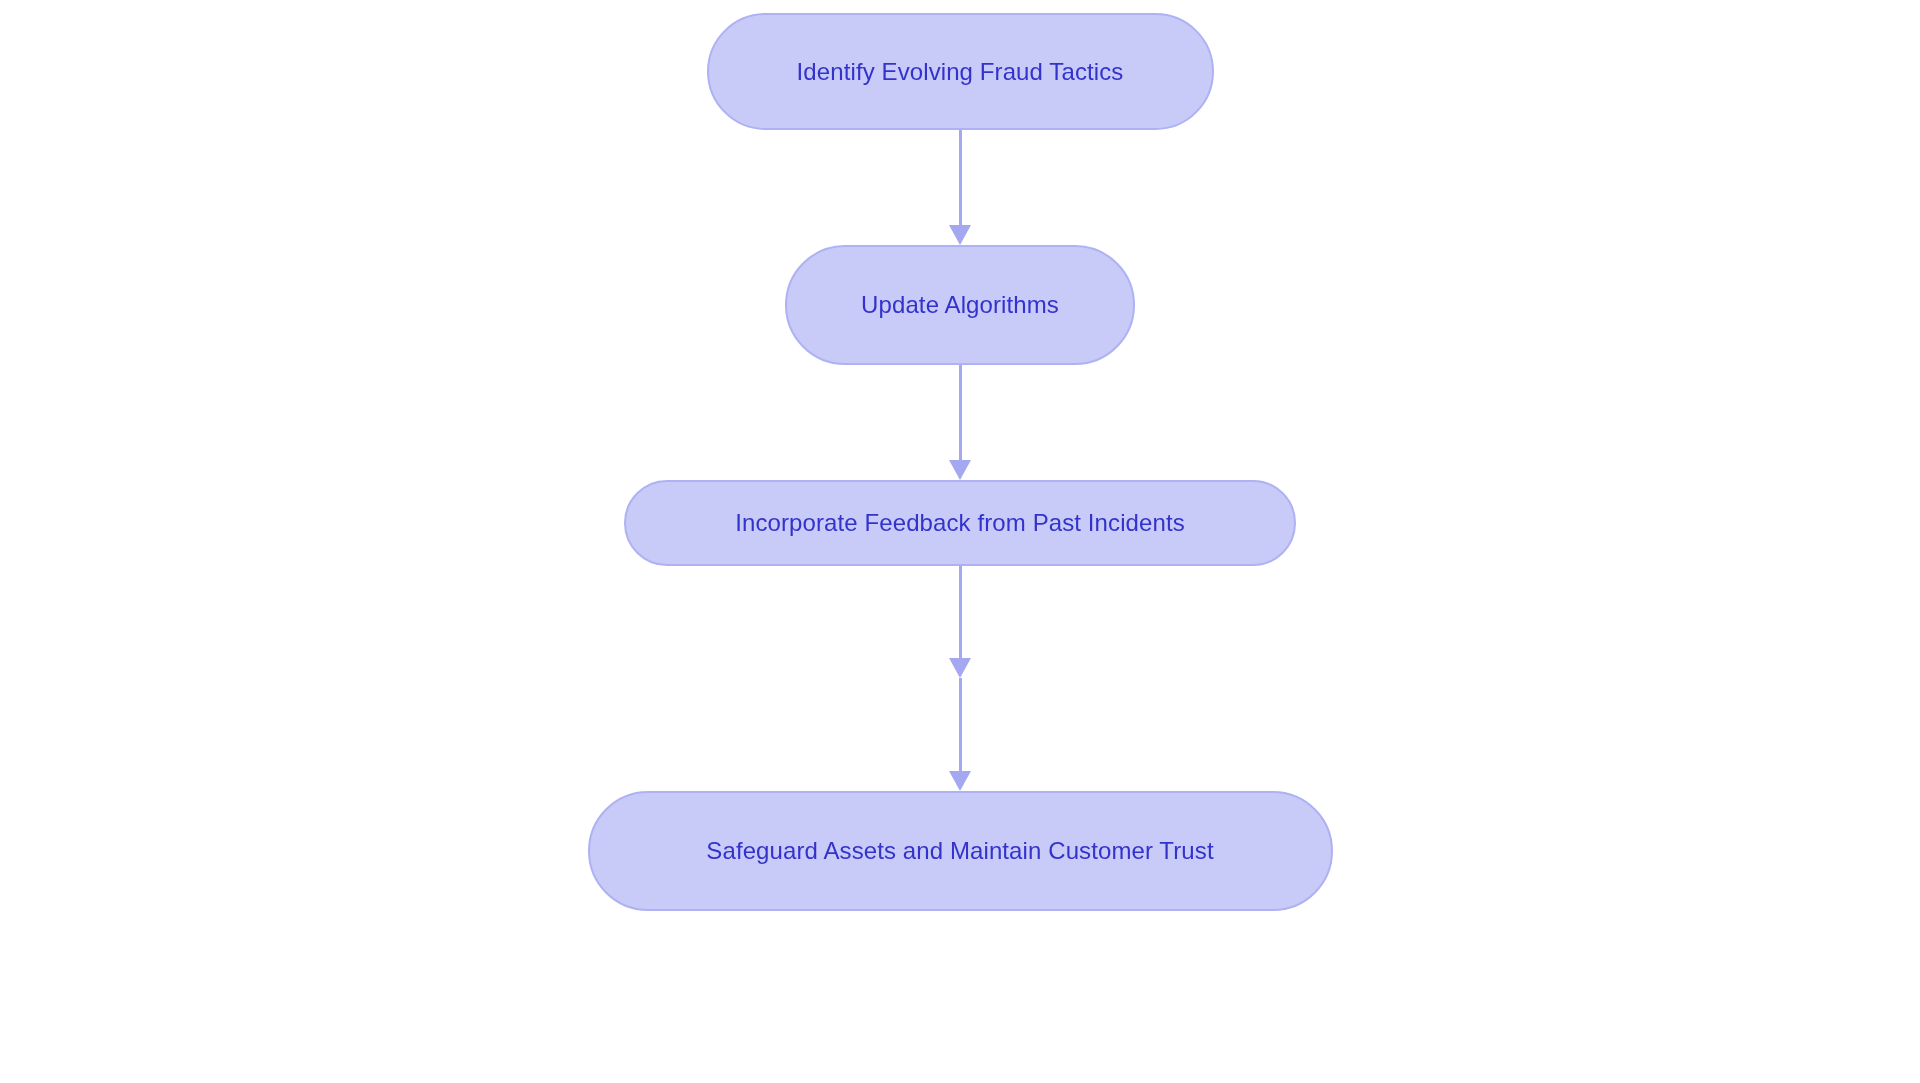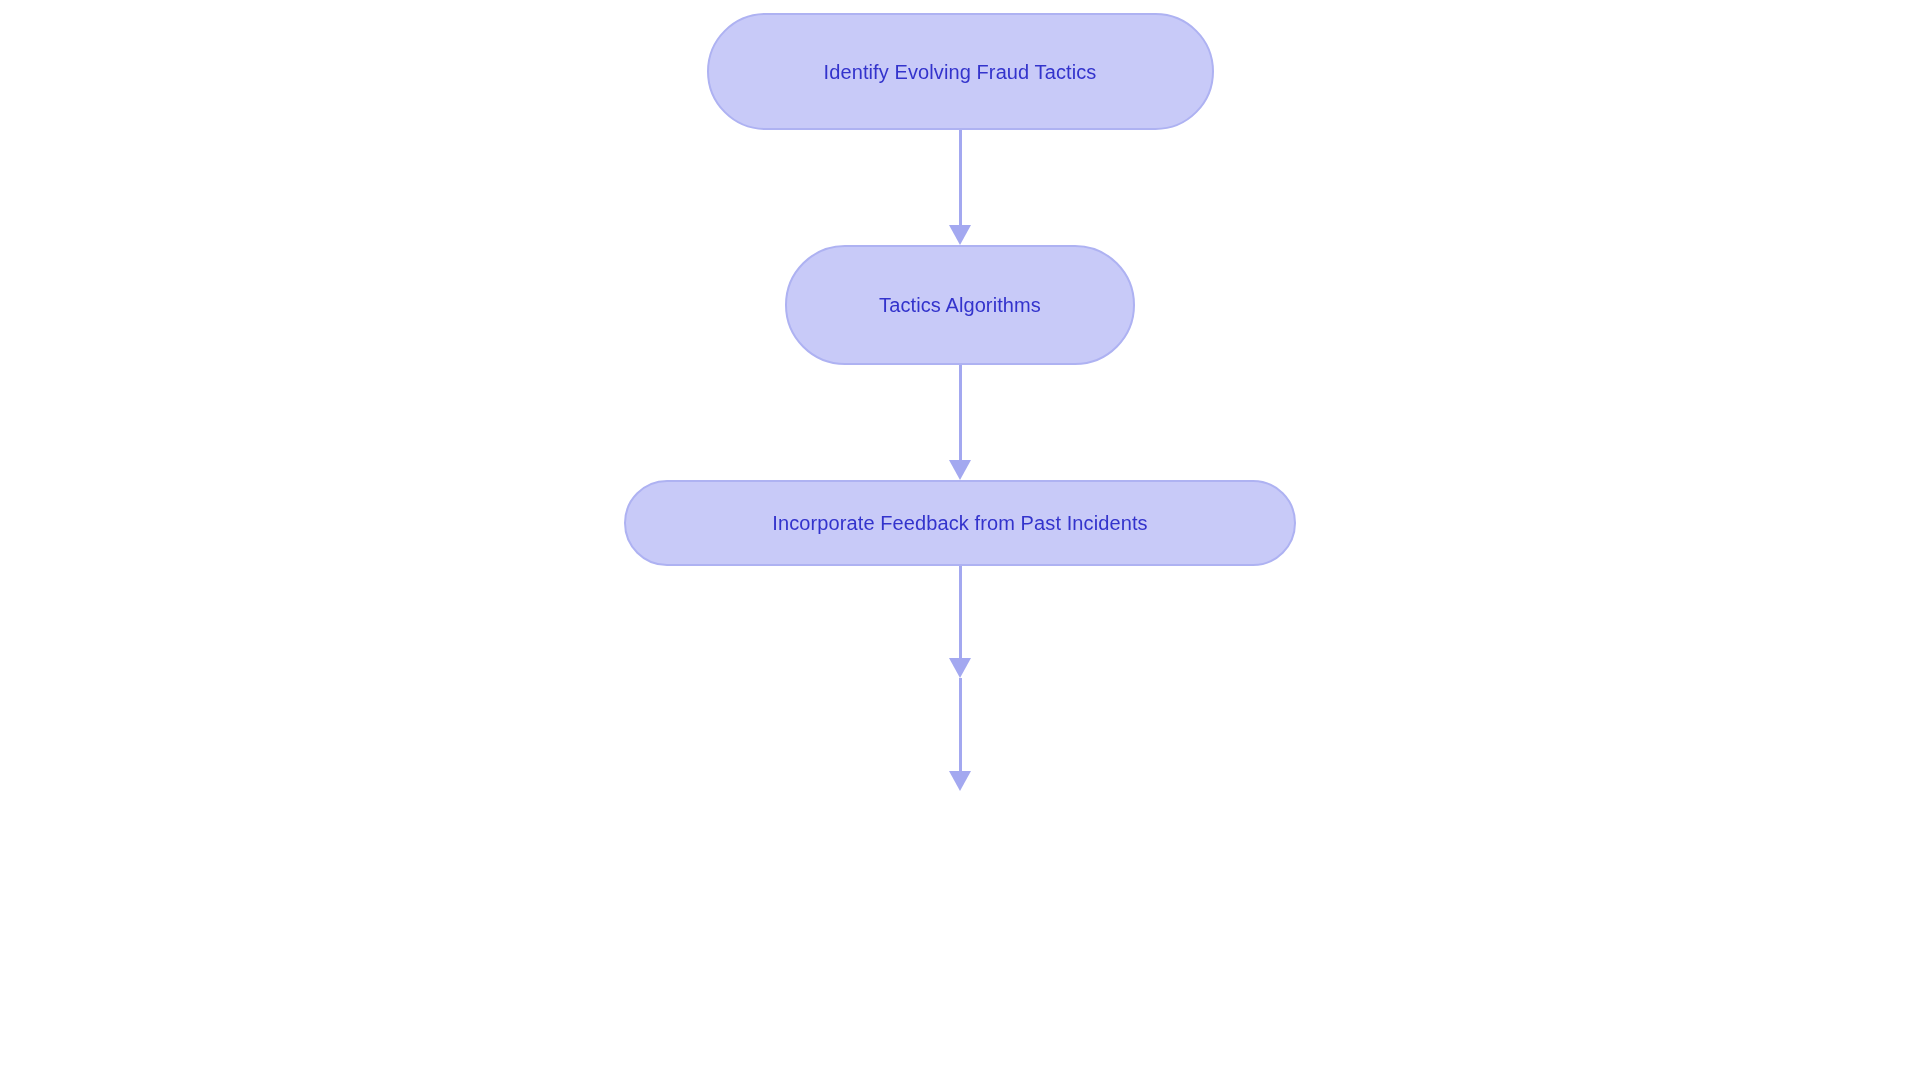--- a/index.html
+++ b/index.html
@@ -35,21 +35,21 @@
 
   .node {
     box-sizing: border-box;
     display: flex;
     align-items: center;
     justify-content: center;
     background: #c8caf8;
     border: 2px solid #aeb2f2;
     border-radius: 999px;
     color: #3333cc;
-    font-size: 20px;
+    font-size: 24px;
     font-weight: 400;
     letter-spacing: 0.1px;
     line-height: 1;
     white-space: nowrap;
     user-select: none;
   }
 
   
   .node-0 { width: 507px; height: 117px; margin-top: 13px; }
   .node-1 { width: 350px; height: 120px; }
@@ -94,21 +94,21 @@
     <div class="node node-0">
       <span>Identify Evolving Fraud Tactics</span>
     </div>
 
     <div class="connector connector-0">
       <div class="connector-line"></div>
       <div class="connector-arrow"></div>
     </div>
 
     <div class="node node-1">
-      <span>Tactics Algorithms</span>
+      <span>Update Algorithms</span>
     </div>
 
     <div class="connector connector-1">
       <div class="connector-line"></div>
       <div class="connector-arrow"></div>
     </div>
 
     <div class="node node-2">
       <span>Incorporate Feedback from Past Incidents</span>
     </div>
@@ -117,15 +117,18 @@
       <div class="connector-line"></div>
       <div class="connector-arrow"></div>
     </div>
 
 
     <div class="connector connector-3">
       <div class="connector-line"></div>
       <div class="connector-arrow"></div>
     </div>
 
+    <div class="node node-4">
+      <span>Safeguard Assets and Maintain Customer Trust</span>
+    </div>
 
   </div>
 </div>
 
 </body></html>

